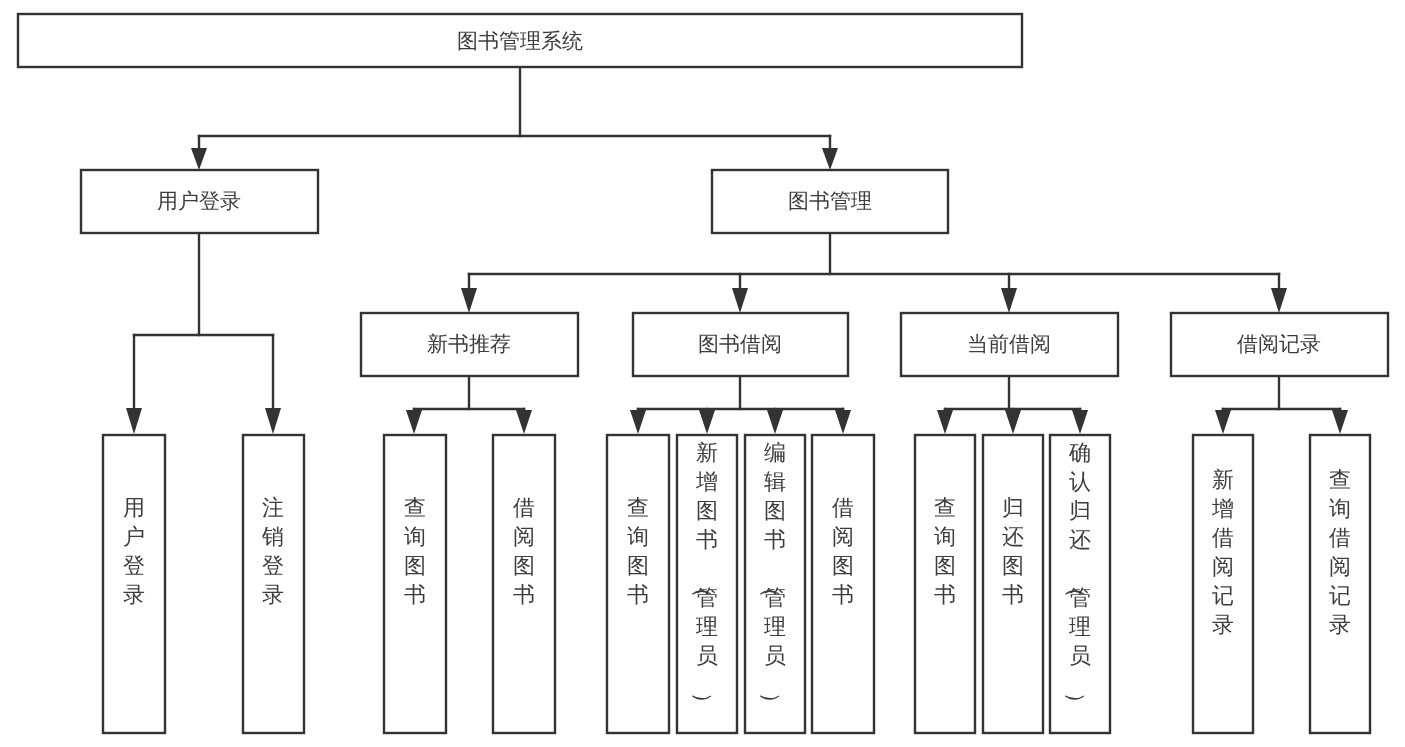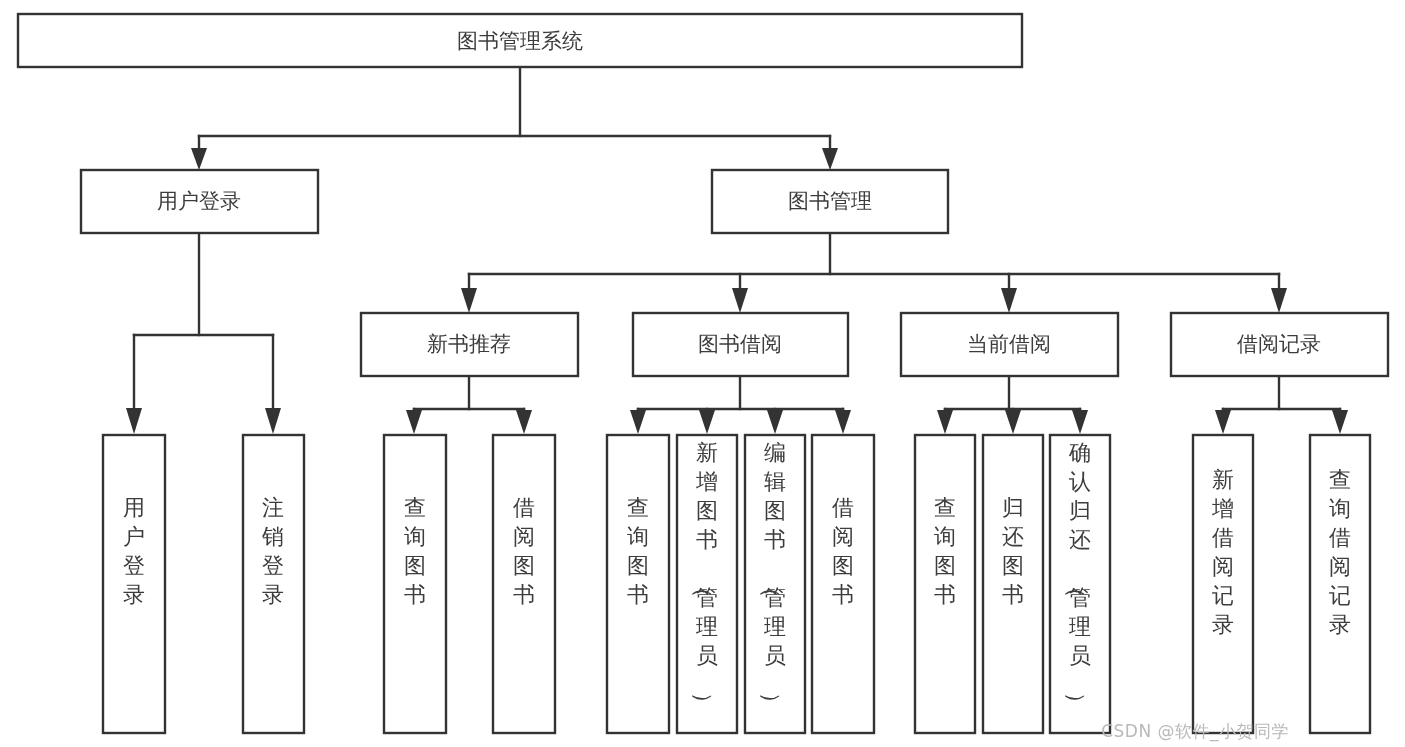--- a/index.html
+++ b/index.html
@@ -204,14 +204,13 @@
       <text class="node-label-vert" x="1223" y="487"><tspan x="1223" dy="0">新</tspan><tspan x="1223" dy="29">增</tspan><tspan x="1223" dy="29">借</tspan><tspan x="1223" dy="29">阅</tspan><tspan x="1223" dy="29">记</tspan><tspan x="1223" dy="29">录</tspan></text>
     </g>
 
     <g>
       <rect class="node-rect" x="1310" y="435" width="60" height="298"></rect>
       <text class="node-label-vert" x="1340" y="487"><tspan x="1340" dy="0">查</tspan><tspan x="1340" dy="29">询</tspan><tspan x="1340" dy="29">借</tspan><tspan x="1340" dy="29">阅</tspan><tspan x="1340" dy="29">记</tspan><tspan x="1340" dy="29">录</tspan></text>
     </g>
 
   </svg>
 
-  <div id="watermark">CSDN @软件_小贺同学</div>
 </div>
 
 </body></html>

